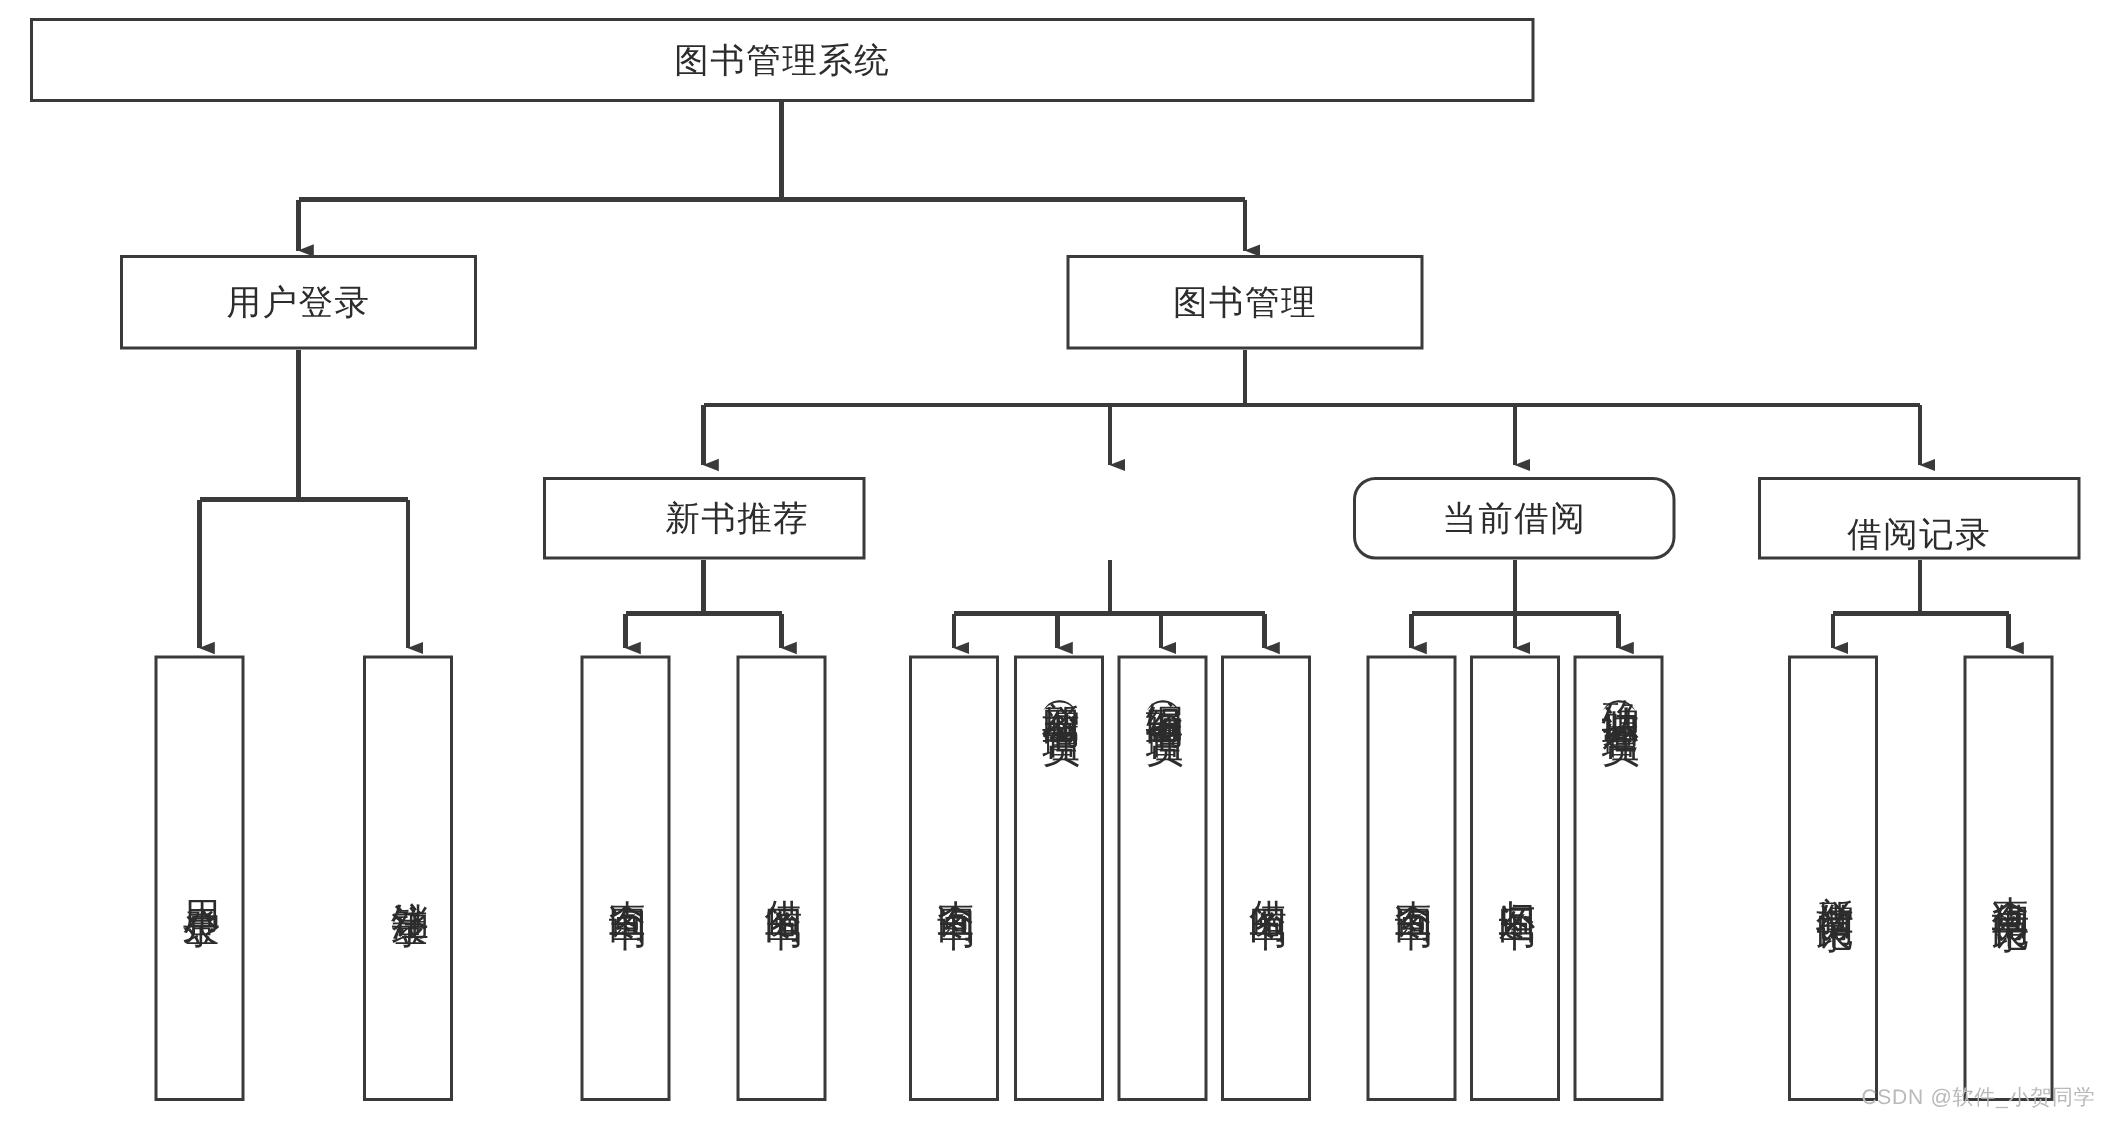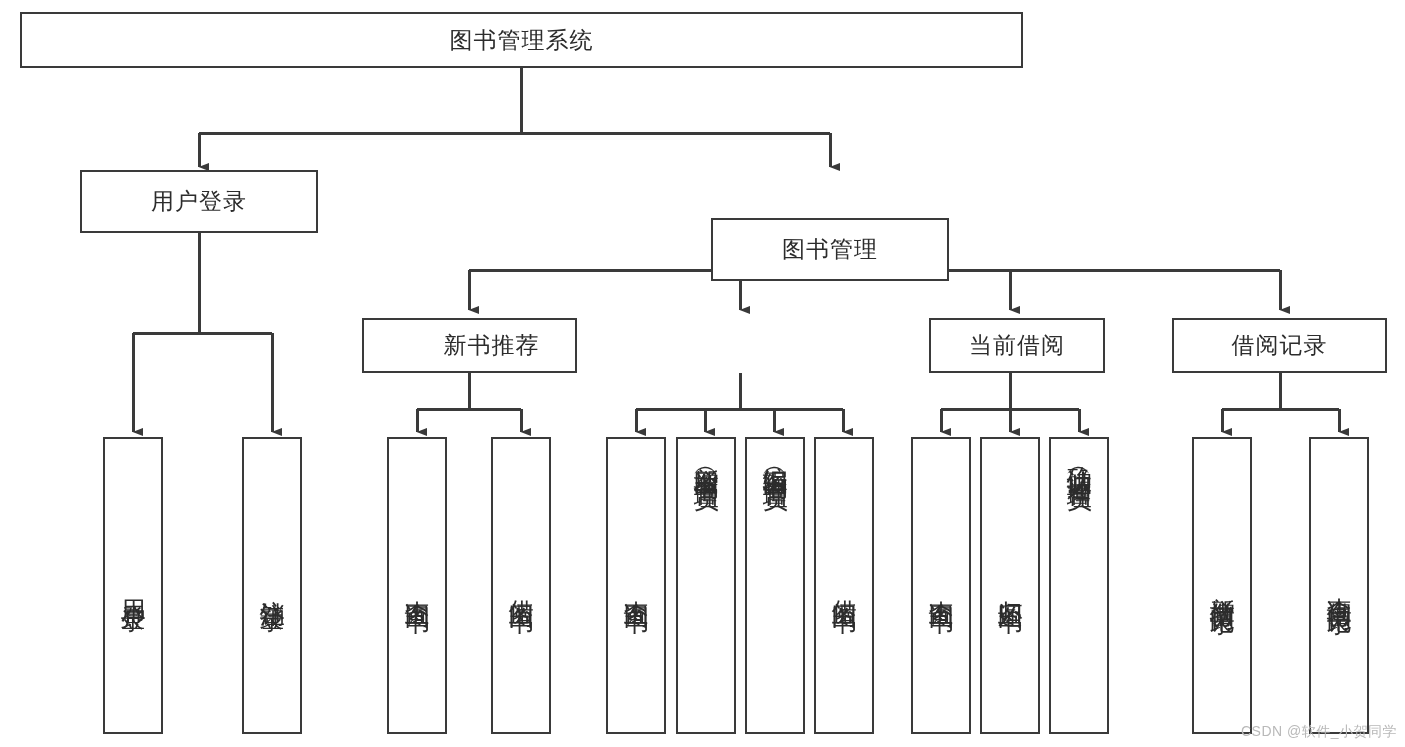--- a/index.html
+++ b/index.html
@@ -130,34 +130,34 @@
   </svg>
 
   <div class="node-box" style="left:20px; top:12px; width:1003px; height:56px;">
     <span class="node-label">图书管理系统</span>
   </div>
 
   <div class="node-box" style="left:80px; top:170px; width:238px; height:63px;">
     <span class="node-label">用户登录</span>
   </div>
 
-  <div class="node-box" style="left:711px; top:170px; width:238px; height:63px;margin-top:48px;">
+  <div class="node-box" style="left:711px; top:170px; width:238px; height:63px;">
     <span class="node-label">图书管理</span>
   </div>
 
   <div class="node-box" style="left:362px; top:318px; width:215px; height:55px;padding-left:44px;">
     <span class="node-label">新书推荐</span>
   </div>
 
 
-  <div class="node-box" style="left:929px; top:318px; width:176px; height:55px;">
+  <div class="node-box" style="left:902px; top:318px; width:215px; height:55px;border-radius:15px;">
     <span class="node-label">当前借阅</span>
   </div>
 
-  <div class="node-box" style="left:1172px; top:318px; width:215px; height:55px;">
+  <div class="node-box" style="left:1172px; top:318px; width:215px; height:55px;align-items:flex-end;">
     <span class="node-label">借阅记录</span>
   </div>
 
   <div class="node-box leaf-box center-text" style="left:103px; top:437px; width:60px; height:297px;">
     <span class="node-label">用户登录</span>
   </div>
 
   <div class="node-box leaf-box center-text" style="left:242px; top:437px; width:60px; height:297px;">
     <span class="node-label">注销登录</span>
   </div>

